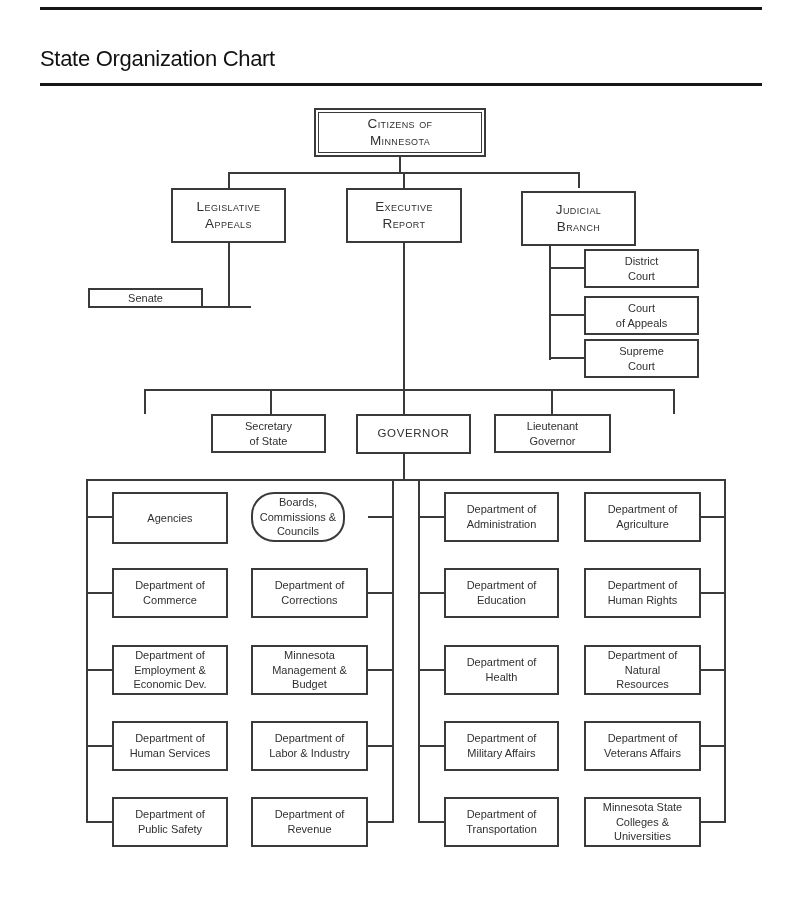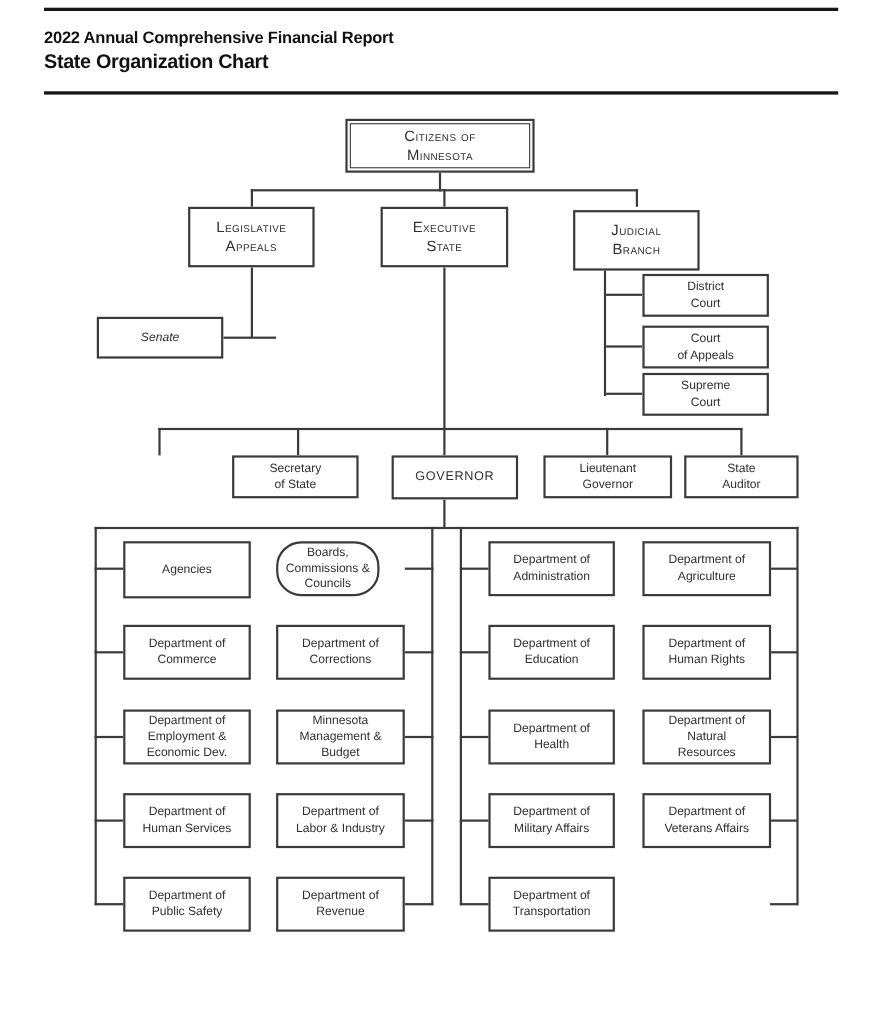--- a/index.html
+++ b/index.html
@@ -27,22 +27,22 @@
     position:absolute;
     left:40px; top:26px;
     font-size:15px;
     font-weight:bold;
     color:#111;
     letter-spacing:-0.2px;
   }
   .page-title{
     position:absolute;
     left:40px; top:46px;
-    font-size:18px;
-    font-weight:bold;
+    font-size:22px;
+    font-weight:normal;
     color:#111;
     letter-spacing:-0.3px;
   }
   .chart{position:absolute;left:0;top:0;width:800px;height:920px;margin-left:16px;}
   .ln{
     position:absolute;
     background:var(--line);
     z-index:1;
   }
   .node{
@@ -80,21 +80,20 @@
     text-align:center;
     white-space:pre-line;
   }
 </style>
 </head>
 <body>
 
 <div class="page">
 
   <div class="rule" style="top:7px;"></div>
-  <div class="report-title">2022 Annual Comprehensive Financial Report</div>
   <div class="page-title">State Organization Chart</div>
   <div class="rule" style="top:83px;"></div>
 
   <div class="chart">
 
     <i class="ln" style="left:383px;top:157px;width:2px;height:17px;"></i>
     <i class="ln" style="left:212px;top:172px;width:352px;height:2px;"></i>
     <i class="ln" style="left:212px;top:172px;width:2px;height:16px;"></i>
     <i class="ln" style="left:387px;top:172px;width:2px;height:16px;"></i>
     <i class="ln" style="left:562px;top:172px;width:2px;height:16px;"></i>
@@ -146,40 +145,38 @@
     <i class="ln" style="left:684px;top:821px;width:25px;height:2px;"></i>
 
     <div class="node caps dbl" style="left:298px;top:108px;width:172px;height:49px;">
       <div class="inner">Citizens of
 Minnesota</div>
     </div>
 
     <div class="node caps" style="left:155px;top:188px;width:115px;height:55px;">Legislative
 Appeals</div>
     <div class="node caps" style="left:330px;top:188px;width:116px;height:55px;">Executive
-State</div>
+Report</div>
     <div class="node caps" style="left:505px;top:191px;width:115px;height:55px;">Judicial
 Branch</div>
 
-    <div class="node" style="left:72px;top:288px;width:115px;height:38px;font-style:italic;">Senate</div>
+    <div class="node" style="left:72px;top:288px;width:115px;height:20px;">Senate</div>
 
     <div class="node" style="left:568px;top:249px;width:115px;height:39px;">District
 Court</div>
     <div class="node" style="left:568px;top:296px;width:115px;height:39px;">Court
 of Appeals</div>
     <div class="node" style="left:568px;top:339px;width:115px;height:39px;">Supreme
 Court</div>
 
     <div class="node" style="left:195px;top:414px;width:115px;height:39px;">Secretary
 of State</div>
     <div class="node gov" style="left:340px;top:414px;width:115px;height:40px;">GOVERNOR</div>
     <div class="node" style="left:478px;top:414px;width:117px;height:39px;">Lieutenant
 Governor</div>
-    <div class="node" style="left:606px;top:414px;width:104px;height:39px;">State
-Auditor</div>
 
     <div class="node" style="left:96px;top:492px;width:116px;height:52px;">Agencies</div>
     <div class="node" style="left:96px;top:568px;width:116px;height:50px;">Department of
 Commerce</div>
     <div class="node" style="left:96px;top:645px;width:116px;height:50px;">Department of
 Employment &amp;
 Economic Dev.</div>
     <div class="node" style="left:96px;top:721px;width:116px;height:50px;">Department of
 Human Services</div>
     <div class="node" style="left:96px;top:797px;width:116px;height:50px;">Department of
@@ -211,15 +208,18 @@
 
     <div class="node" style="left:568px;top:492px;width:117px;height:50px;">Department of
 Agriculture</div>
     <div class="node" style="left:568px;top:568px;width:117px;height:50px;">Department of
 Human Rights</div>
     <div class="node" style="left:568px;top:645px;width:117px;height:50px;">Department of
 Natural
 Resources</div>
     <div class="node" style="left:568px;top:721px;width:117px;height:50px;">Department of
 Veterans Affairs</div>
+    <div class="node" style="left:568px;top:797px;width:117px;height:50px;">Minnesota State
+Colleges &amp;
+Universities</div>
 
   </div>
 </div>
 
 </body></html>

